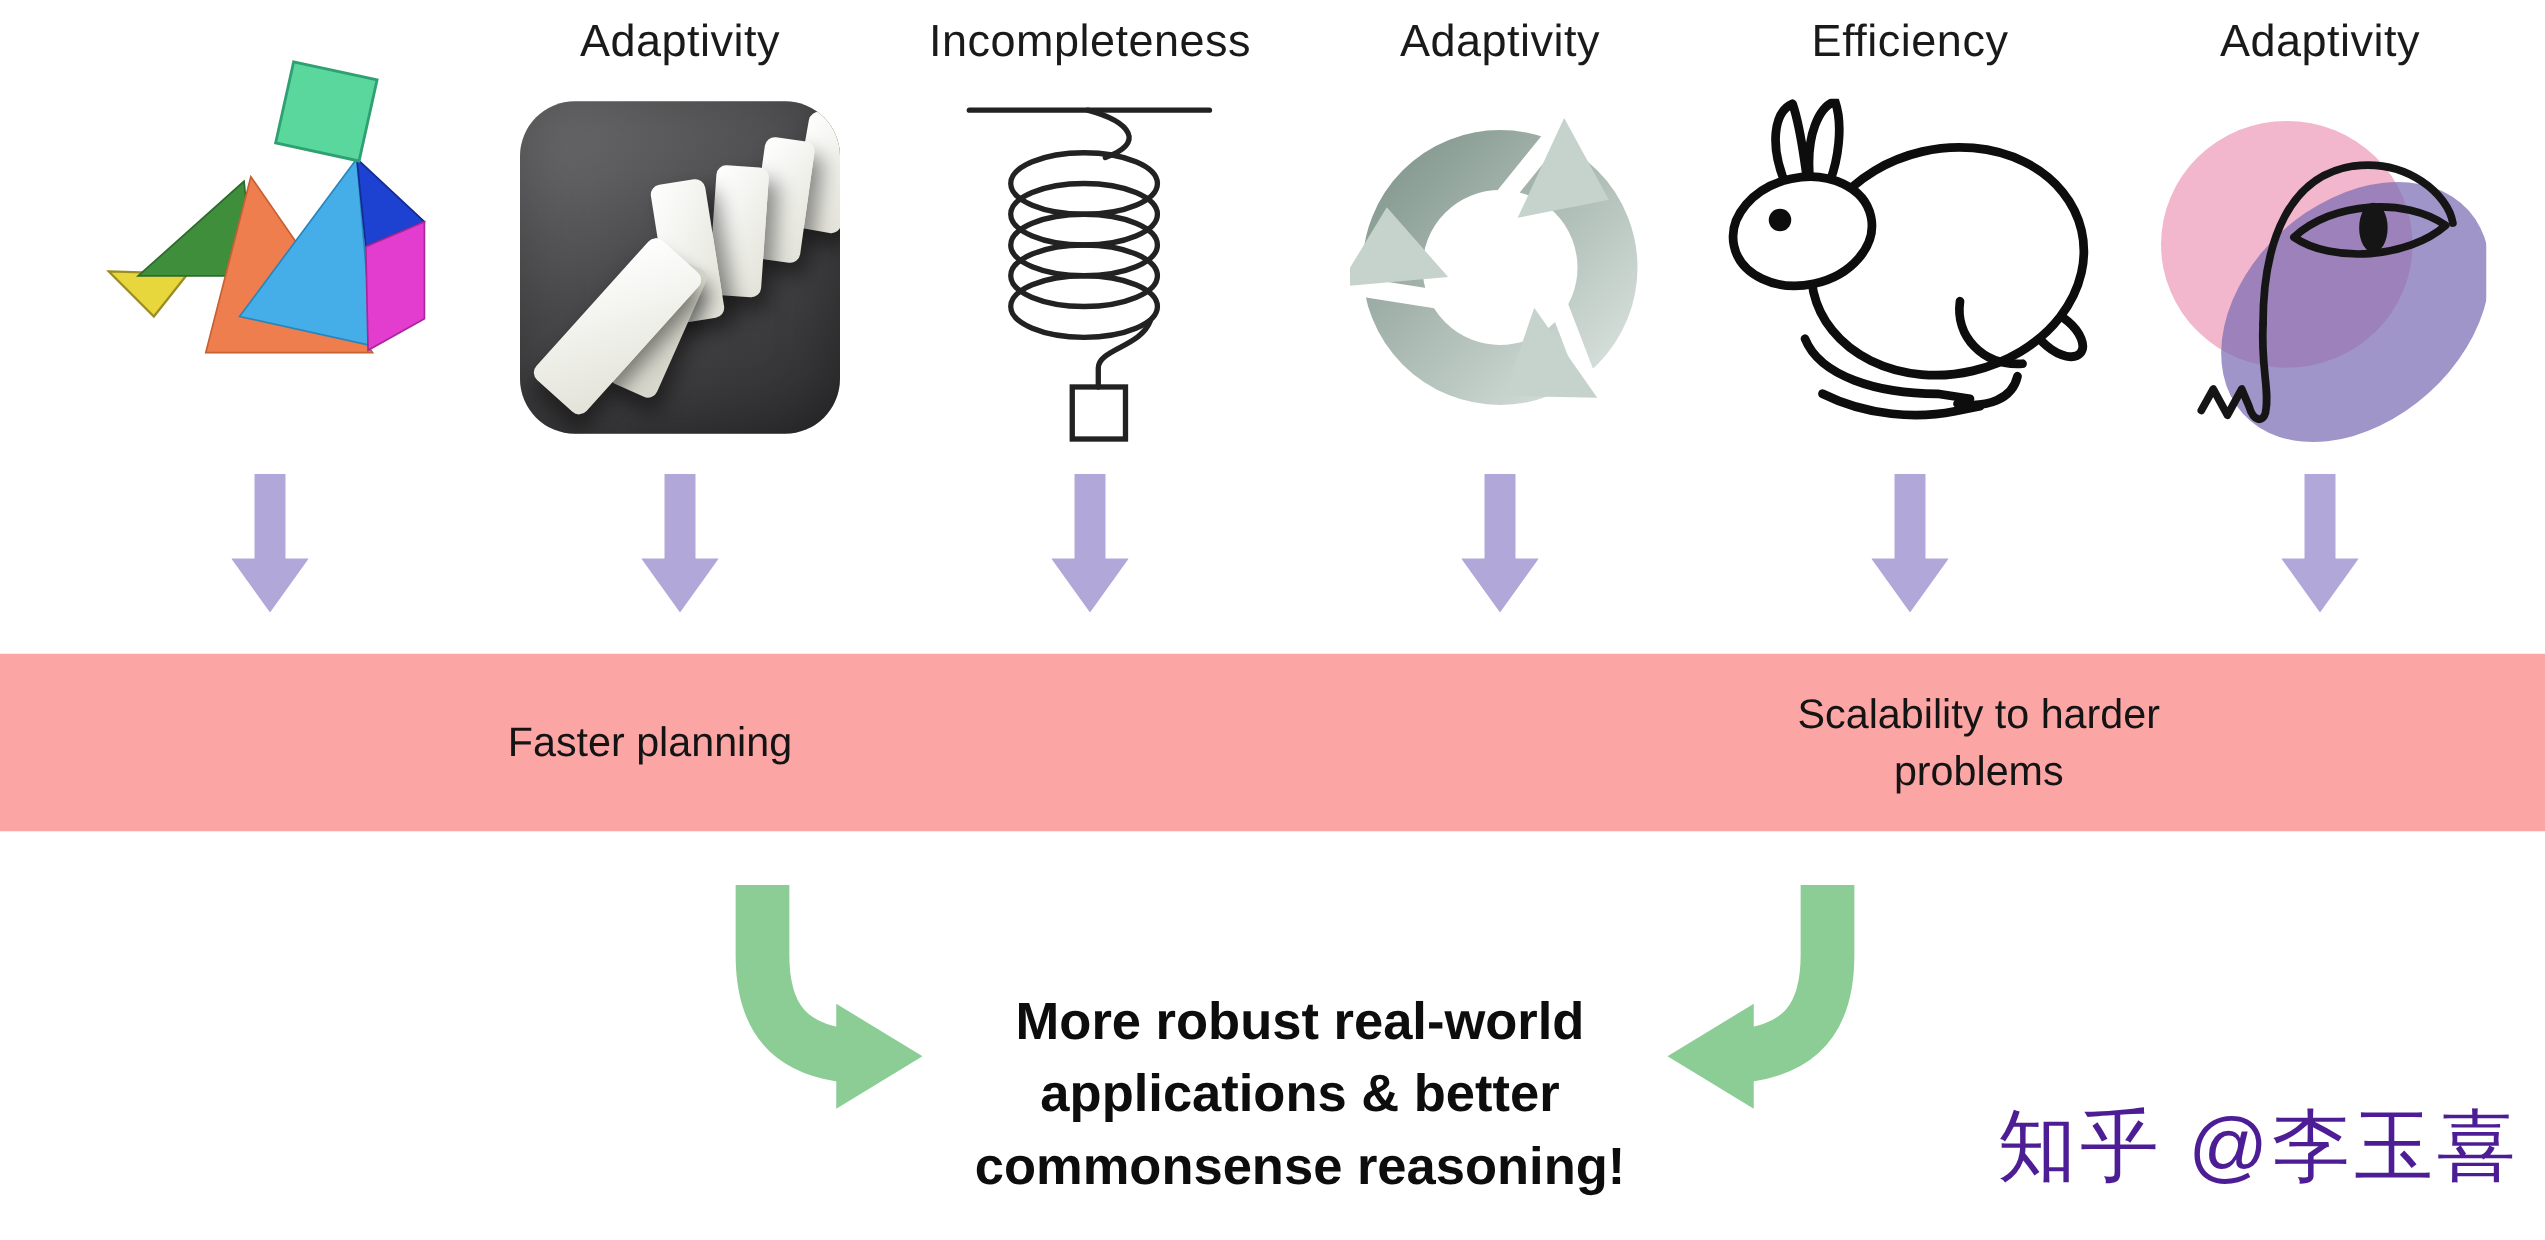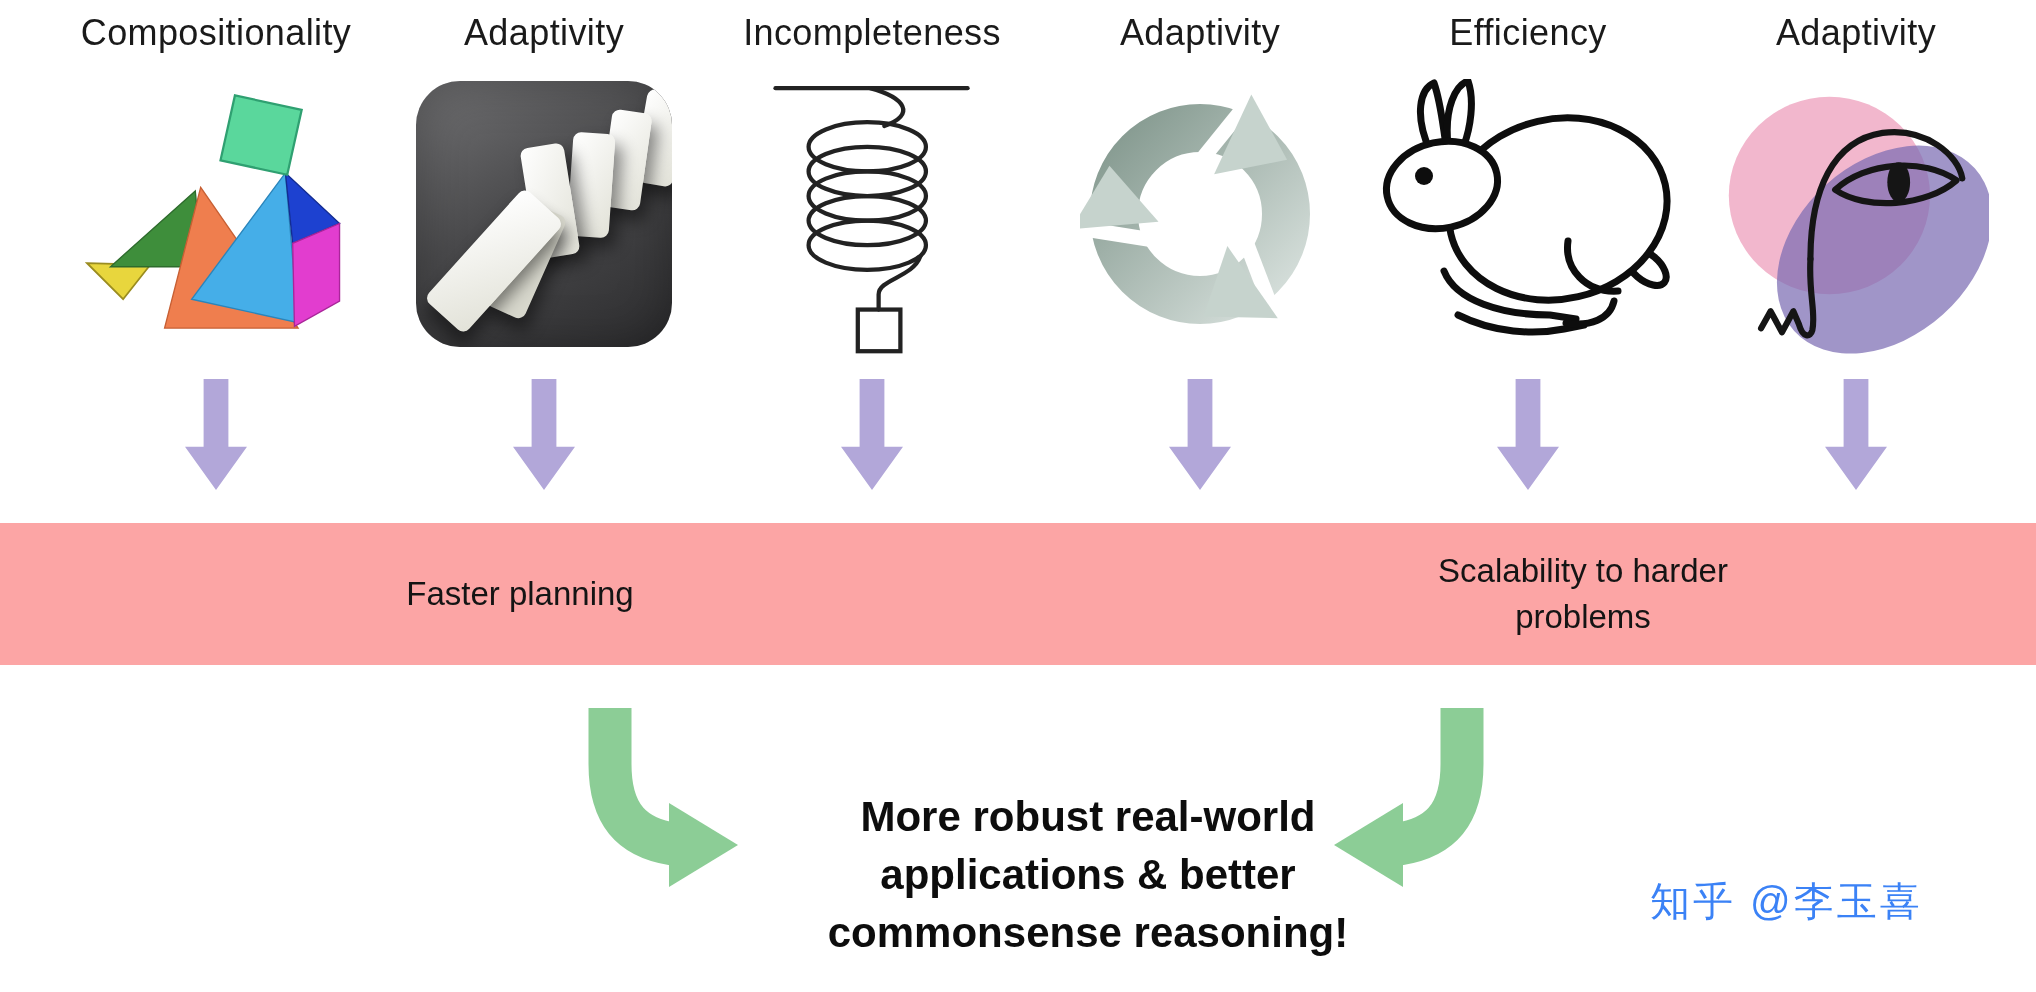--- a/index.html
+++ b/index.html
@@ -15,44 +15,43 @@
   
   .band{position:absolute;left:0;top:523px;width:2036px;height:142px;background:#fca5a5;}
   .benefit{position:absolute;top:0;height:142px;width:540px;display:flex;flex-direction:column;
            justify-content:center;text-align:center;font-size:33px;line-height:46px;color:#141414;}
   .benefit span{display:block;}
   
   .curved-arrow{position:absolute;width:175px;height:195px;}
   .curved-arrow.flip{transform:scaleX(-1);}
   
   .conclusion{position:absolute;left:1040px;top:788px;transform:translateX(-50%);text-align:center;
-              font-size:42px;font-weight:700;line-height:58px;color:#0d0d0d;white-space:nowrap;margin-left:48px;}
+              font-size:42px;font-weight:700;line-height:58px;color:#0d0d0d;white-space:nowrap;}
   .conclusion span{display:block;}
   
-  .watermark{position:absolute;left:1650px;top:874px;font-size:40px;color:#3b82f6;letter-spacing:3px;}
+  .watermark{position:absolute;left:1598px;top:874px;font-size:63px;color:#4c1d95;letter-spacing:3px;}
   
   .domino-box{width:256px;height:266px;border-radius:44px;position:relative;overflow:hidden;
               background:linear-gradient(150deg,#737375 0%,#4a4a4c 45%,#2d2d2f 100%);
               box-shadow:inset 0 0 50px rgba(0,0,0,.3);}
   .domino{position:absolute;background:linear-gradient(120deg,#ffffff,#e2e2d8);border-radius:8px;
           box-shadow:8px 10px 16px rgba(0,0,0,.45);}
   .d1{left:51px;top:105px;width:54px;height:150px;transform:rotate(42deg);}
   .d2{left:89px;top:124px;width:42px;height:112px;transform:rotate(24deg);background:#d7d7cc;}
   .d3{left:112px;top:64px;width:44px;height:112px;transform:rotate(-9deg);}
   .d4{left:154px;top:52px;width:42px;height:104px;transform:rotate(4deg);}
   .d5{left:190px;top:30px;width:40px;height:98px;transform:rotate(8deg);}
   .d6{left:224px;top:10px;width:40px;height:94px;transform:rotate(10deg);}
 </style>
 </head>
 <body>
 
 <div class="canvas">
 
   <div class="col" style="left:51px">
-    <div class="col-label">Compositionality</div>
     <div class="icon-box">
       <svg width="262" height="248" viewBox="0 0 290 275">
         <polygon points="2,192 72,194 42,232" fill="#e8d63d" stroke="#9a8c20" stroke-width="2"></polygon>
         <polygon points="122,112 28,196 130,196" fill="#3e8e3b" stroke="#2d6b2c" stroke-width="1.5"></polygon>
         <polygon points="128,108 88,264 236,264" fill="#ef7e4e" stroke="#c75f33" stroke-width="1.5"></polygon>
         <polygon points="222,92 118,232 236,258" fill="#45aee8" stroke="#2a85bb" stroke-width="1.5"></polygon>
         <polygon points="222,92 282,148 230,170" fill="#1d41d0" stroke="#132c92" stroke-width="1.5"></polygon>
         <polygon points="282,148 282,234 232,262 230,170" fill="#e23dcf" stroke="#a9259a" stroke-width="1.5"></polygon>
         <polygon points="166,6 240,22 224,94 150,78" fill="#5ad79c" stroke="#2fa071" stroke-width="2.5"></polygon>
       </svg>

